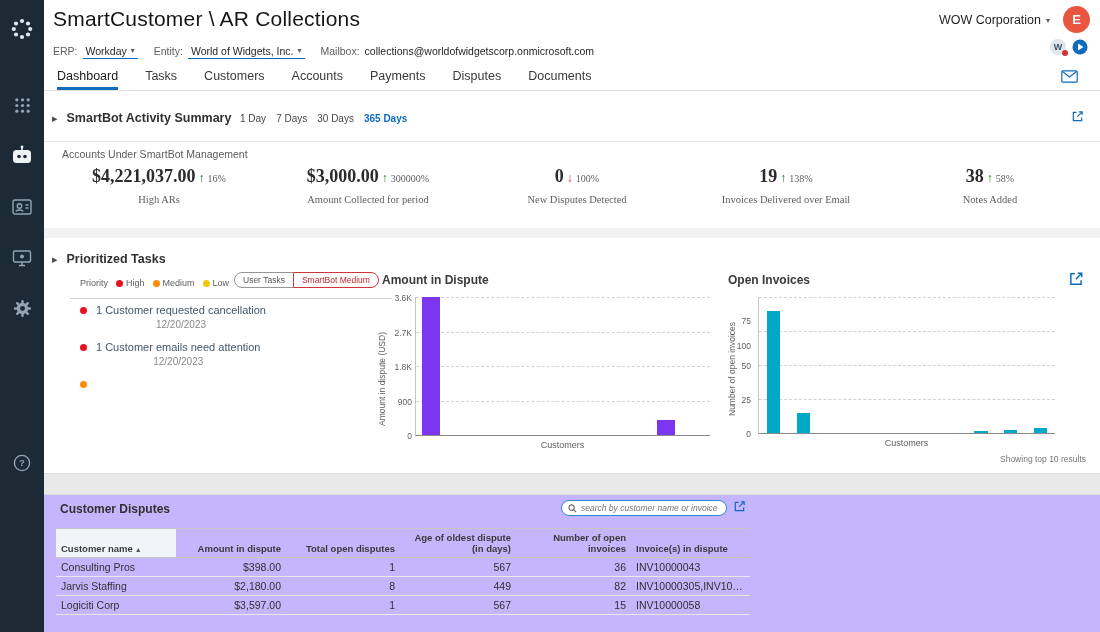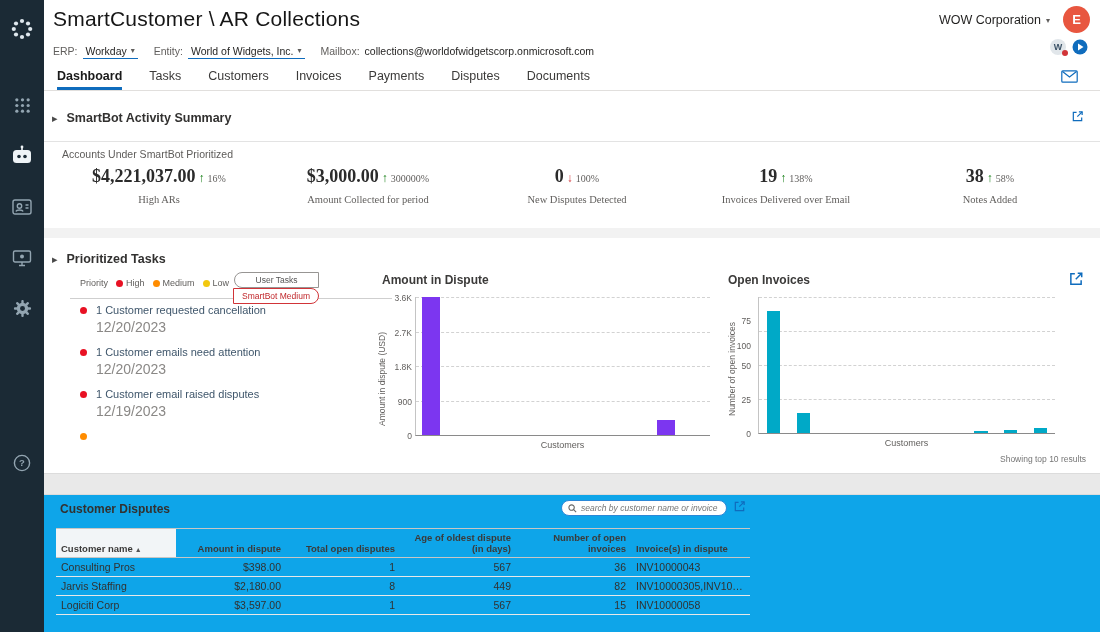--- a/index.html
+++ b/index.html
@@ -23,21 +23,21 @@
   .select{display:flex;align-items:center;gap:4px;border-bottom:1px solid #0f6cbd;padding:1px 3px;margin-right:16px;color:#201f1e;cursor:pointer;}
   .meta-value{color:#201f1e;}
   .meta-icons{position:absolute;right:12px;top:39px;display:flex;gap:6px;align-items:center;}
   .wbadge{position:relative;width:16px;height:16px;border-radius:50%;background:#e1e6ea;color:#3b5266;font-size:9px;font-weight:700;
           display:flex;align-items:center;justify-content:center;cursor:pointer;}
   .wbadge .ndot{position:absolute;right:-2px;bottom:-1px;width:6px;height:6px;border-radius:50%;background:#d13438;}
 
   .tab-bar{position:absolute;left:0;top:62px;width:100%;height:29px;border-bottom:1px solid #e1dfdd;display:flex;padding-left:13px;}
   .tab{margin-right:27px;font-size:12.5px;color:#3b3a39;display:flex;align-items:center;height:100%;
        border-bottom:3px solid transparent;padding-top:3px;cursor:pointer;}
-  .tab.active{color:#1a1a1a;font-weight:700;border-bottom-color:#0f6cbd;}
+  .tab.active{color:#1a1a1a;font-weight:400;border-bottom-color:#0f6cbd;}
   .envelope{position:absolute;right:22px;top:69px;cursor:pointer;}
 
   .sec-head{position:absolute;left:0;height:24px;display:flex;align-items:center;}
   .caret{color:#494949;font-size:11px;margin:0 9px 0 8px;cursor:pointer;}
   .sec-title{font-size:12.5px;font-weight:700;color:#323130;}
   .ranges{position:absolute;left:196px;top:106px;height:24px;display:flex;align-items:center;gap:10px;}
   .range{font-size:10px;color:#484644;cursor:pointer;}
   .range.active{color:#0f6cbd;font-weight:700;}
   .export-btn{cursor:pointer;display:flex;align-items:center;}
   .export1{position:absolute;right:16px;top:110px;}
@@ -54,48 +54,48 @@
   .kpi-label{margin-top:7px;font-size:10.5px;color:#605e5c;}
 
   .band1{position:absolute;left:0;top:228px;width:100%;height:10px;background:#f2f2f2;}
   .band2{position:absolute;left:0;top:473px;width:100%;height:22px;background:#e9e9e9;border-top:1px solid #dcdcdc;border-bottom:1px solid #dcdcdc;}
 
   
   .tasks-col{position:absolute;left:26px;top:270px;width:326px;height:200px;}
   .legend{position:absolute;left:10px;top:8px;display:flex;align-items:center;gap:8px;font-size:9px;color:#605e5c;}
   .legend-item{display:flex;align-items:center;gap:3px;}
   .dot{width:7px;height:7px;border-radius:50%;display:inline-block;}
-  .toggle{position:absolute;left:164px;top:2px;display:flex;flex-direction:column;}
+  .toggle{position:absolute;left:164px;top:2px;display:flex;}
   .tbtn{font-family:inherit;font-size:8.5px;padding:2px 8px;background:#fff;cursor:pointer;}
   .tbtn.first{border:1px solid #979593;border-radius:8px 0 0 8px;color:#555;}
   .tbtn.last{border:1px solid #979593;border-radius:0 8px 8px 0;margin-left:-1px;color:#555;}
   .tbtn.on{border-color:#d13438;color:#c0272b;position:relative;z-index:1;}
   .tasks-hr{position:absolute;left:0;top:28px;width:322px;border-top:1px solid #cfcfcf;}
   .task-list{position:absolute;left:0;top:34px;right:0;}
-  .task{display:flex;margin-bottom:11px;padding-left:10px;cursor:pointer;}
+  .task{display:flex;margin-bottom:11px;padding-left:10px;cursor:pointer;text-align:center;}
   .pdot{width:7px;height:7px;border-radius:50%;margin-top:3px;flex:none;}
   .task-body{margin-left:9px;}
   .task-title{font-size:11px;color:#3f566b;}
-  .task-date{font-size:14px;color:#8a8886;margin-top:3px;}
+  .task-date{font-size:10px;color:#8a8886;margin-top:3px;}
 
   
   .chart{position:absolute;}
   .chart-title{position:absolute;font-size:12px;font-weight:700;color:#3b3a39;}
   .ylab{position:absolute;transform:rotate(-90deg);transform-origin:left top;font-size:8.5px;color:#605e5c;white-space:nowrap;}
   .ticks{position:absolute;}
   .tick-label{position:absolute;right:0;font-size:8.5px;color:#605e5c;}
   .plot{position:absolute;border-left:1px solid #c4c4c4;border-bottom:1px solid #8a8a8a;}
   .gridline{position:absolute;left:0;width:100%;height:0;border-top:1px dashed #d2d2d2;}
   .bar{position:absolute;bottom:0;cursor:pointer;}
   .xlab{position:absolute;font-size:9px;color:#605e5c;text-align:center;}
   .footnote{position:absolute;right:14px;top:186px;font-size:8.5px;color:#767676;}
   .chart-export{position:absolute;right:16px;top:3px;cursor:pointer;}
 
   
-  .disputes{position:absolute;left:0;top:495px;width:100%;height:137px;background:#0ea5e9;}
+  .disputes{position:absolute;left:0;top:495px;width:100%;height:137px;background:#c4b5fd;}
   .disputes-title{position:absolute;left:16px;top:7px;font-size:12px;font-weight:700;color:#323130;}
   .search-wrap{position:absolute;left:517px;top:5px;width:166px;height:16px;border:1px solid #2b88d8;border-radius:9px;
                display:flex;align-items:center;padding:0 6px;gap:4px;background:#fff;}
   .search-input{border:none;outline:none;flex:1;font-size:8.5px;font-style:italic;color:#333;background:transparent;font-family:inherit;}
   .search-input::placeholder{color:#767676;font-style:italic;}
   .export-dis{position:absolute;left:689px;top:5px;}
   .disputes table{position:absolute;left:12px;top:33px;width:694px;border-collapse:collapse;table-layout:fixed;}
   .disputes th{font-size:9.5px;font-weight:700;color:#3b3a39;padding:3px 5px;vertical-align:bottom;text-align:right;
                border-top:1px solid #c8c6c4;border-bottom:1px solid #c8c6c4;cursor:pointer;}
   .disputes th.col0{text-align:left;background:#f2f5f7;}
@@ -213,45 +213,51 @@
     <svg width="16" height="16" viewBox="0 0 16 16" style="cursor:pointer">
       <circle cx="8" cy="8" r="7.5" fill="#0f6cbd"></circle>
         <path d="M6 4.5 L11.5 8 L6 11.5 Z" fill="#fff"></path>
     </svg>
   </div>
 
   <div class="tab-bar" id="tab-bar">
       <div class="tab active">Dashboard</div>
       <div class="tab">Tasks</div>
       <div class="tab">Customers</div>
-      <div class="tab">Invoices</div>
+      <div class="tab">Accounts</div>
       <div class="tab">Payments</div>
       <div class="tab">Disputes</div>
       <div class="tab">Documents</div>
     </div>
   <div class="envelope">
     <svg width="17" height="13" viewBox="0 0 17 13" fill="none" stroke="#0f6cbd" stroke-width="1.2">
       <rect x="0.8" y="0.8" width="15.4" height="11.4" rx="1"></rect>
         <path d="M1.5 1.5 L8.5 7 L15.5 1.5"></path>
     </svg>
   </div>
 
   <div class="sec-head" style="top:106px">
     <span class="caret">▸</span>
     <span class="sec-title">SmartBot Activity Summary</span>
   </div>
+  <div class="ranges" id="range-list">
+      <span class="range">1 Day</span>
+      <span class="range">7 Days</span>
+      <span class="range">30 Days</span>
+      <span class="range active">365 Days</span>
+    </div>
   <div class="export-btn export1">
     <svg width="13" height="13" viewBox="0 0 14 14" fill="none" stroke="#0f6cbd" stroke-width="1.3">
       <path d="M6 2.5 H2.5 V11.5 H11.5 V8"></path>
         <path d="M8.5 2 H12 V5.5"></path>
         <path d="M12 2 L6.8 7.2"></path>
     </svg>
   </div>
   <div class="div1"></div>
-  <div class="subtitle">Accounts Under SmartBot Prioritized</div>
+  <div class="subtitle">Accounts Under SmartBot Management</div>
   <div id="kpi-row">
       <div class="kpi" style="left: 15px;">
         <div class="kpi-top">
           <span class="kpi-value">$4,221,037.00</span>
           <span class="kpi-arrow up">↑</span>
           <span class="kpi-pct">16%</span>
         </div>
         <div class="kpi-label">High ARs</div>
       </div>
       <div class="kpi" style="left: 224px;">
@@ -323,27 +329,20 @@
           <div class="task-body">
             <div class="task-title">1 Customer requested cancellation</div>
             <div class="task-date">12/20/2023</div>
           </div>
         </div>
         <div class="task">
           <span class="pdot" style="background: rgb(232, 17, 35);"></span>
           <div class="task-body">
             <div class="task-title">1 Customer emails need attention</div>
             <div class="task-date">12/20/2023</div>
-          </div>
-        </div>
-        <div class="task">
-          <span class="pdot" style="background: rgb(232, 17, 35);"></span>
-          <div class="task-body">
-            <div class="task-title">1 Customer email raised disputes</div>
-            <div class="task-date">12/19/2023</div>
           </div>
         </div>
         <div class="task">
           <span class="pdot" style="background: rgb(255, 140, 0);"></span>
         </div>
       </div>
   </div>
 
   <div class="chart" style="left:330px;top:268px;width:346px;height:195px">
     <div class="chart-title" style="left:8px;top:5px">Amount in Dispute</div>

